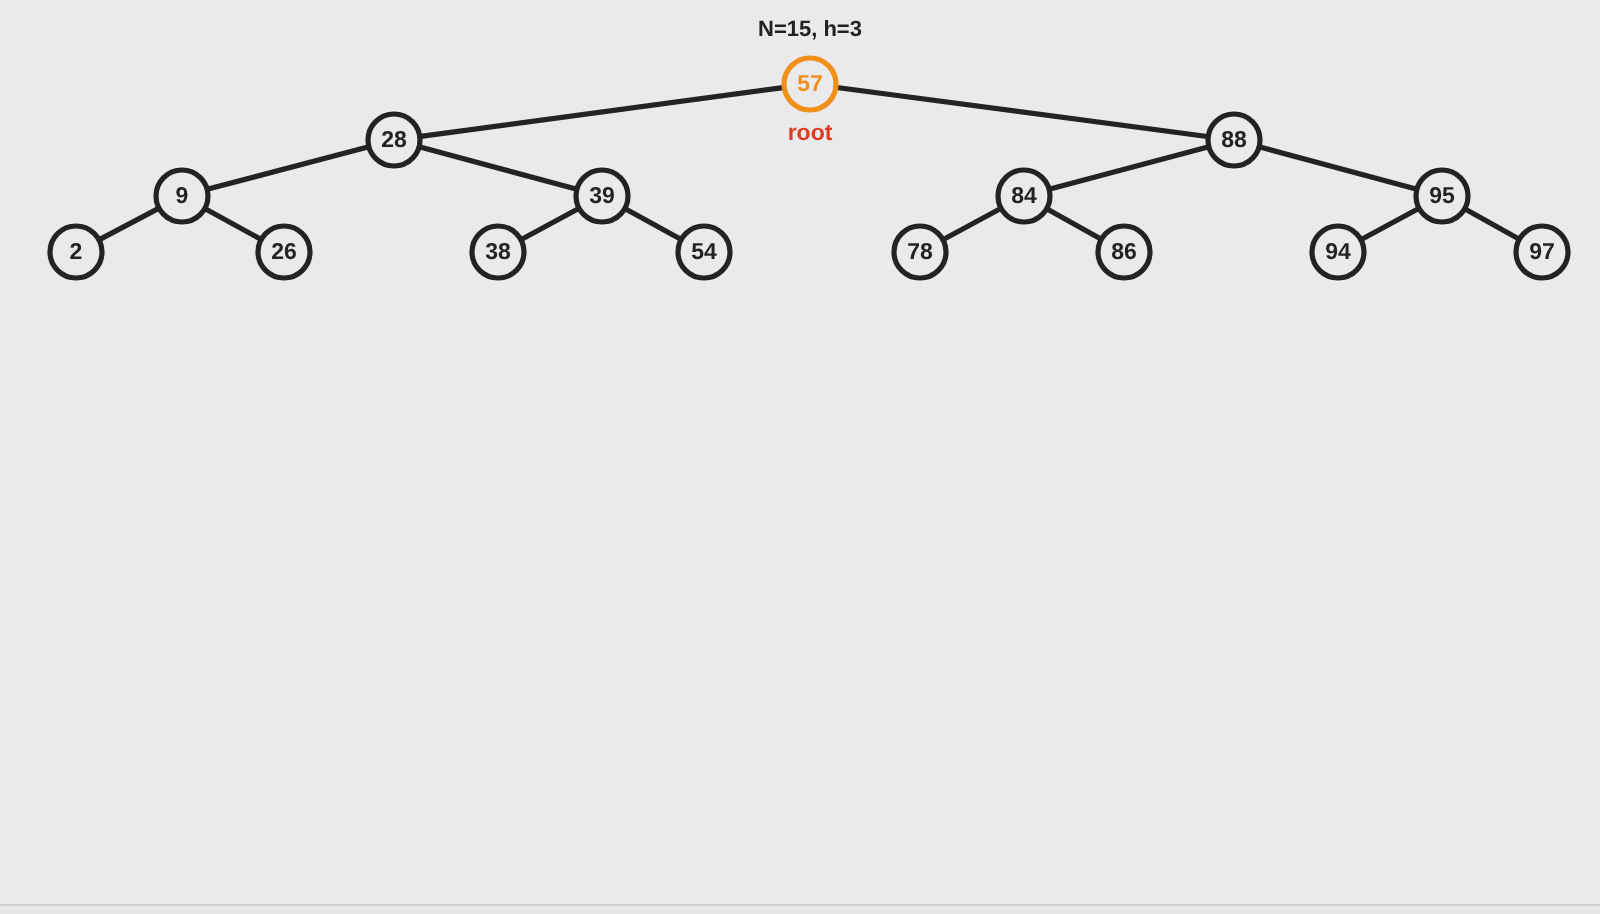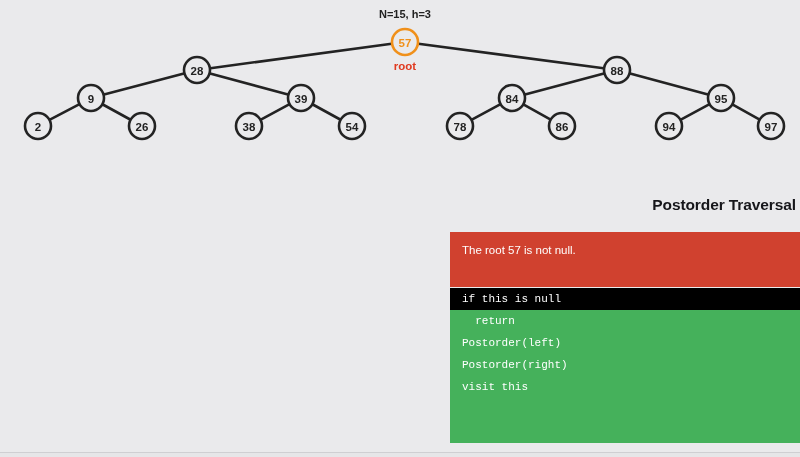--- a/index.html
+++ b/index.html
@@ -232,32 +232,16 @@
           <g>
             <circle cx="771" cy="126" r="13" class="node-circle"></circle>
             <text x="771" y="126.5" class="node-text">97</text>
           </g>
         </g>
       <text id="stats-label" class="tree-label" x="405" y="18" text-anchor="middle">N=15, h=3</text>
       <text id="root-tag" class="root-tag" x="405" y="70">root</text>
     </svg>
   </div>
 
-  <div id="traversal-panel">
-
-    <div id="traversal-title">Postorder Traversal</div>
-
-    <div id="message-box">
-      <div id="message-text">The root 57 is not null.</div>
-    </div>
-
-    <div id="code-box">
-        <div class="code-line active">if this is null</div>
-        <div class="code-line">  return</div>
-        <div class="code-line">Postorder(left)</div>
-        <div class="code-line">Postorder(right)</div>
-        <div class="code-line">visit this</div>
-      </div>
-  </div>
 
   <div id="bottom-divider"></div>
   <div id="bottom-strip"></div>
 </div>
 
 </body></html>

